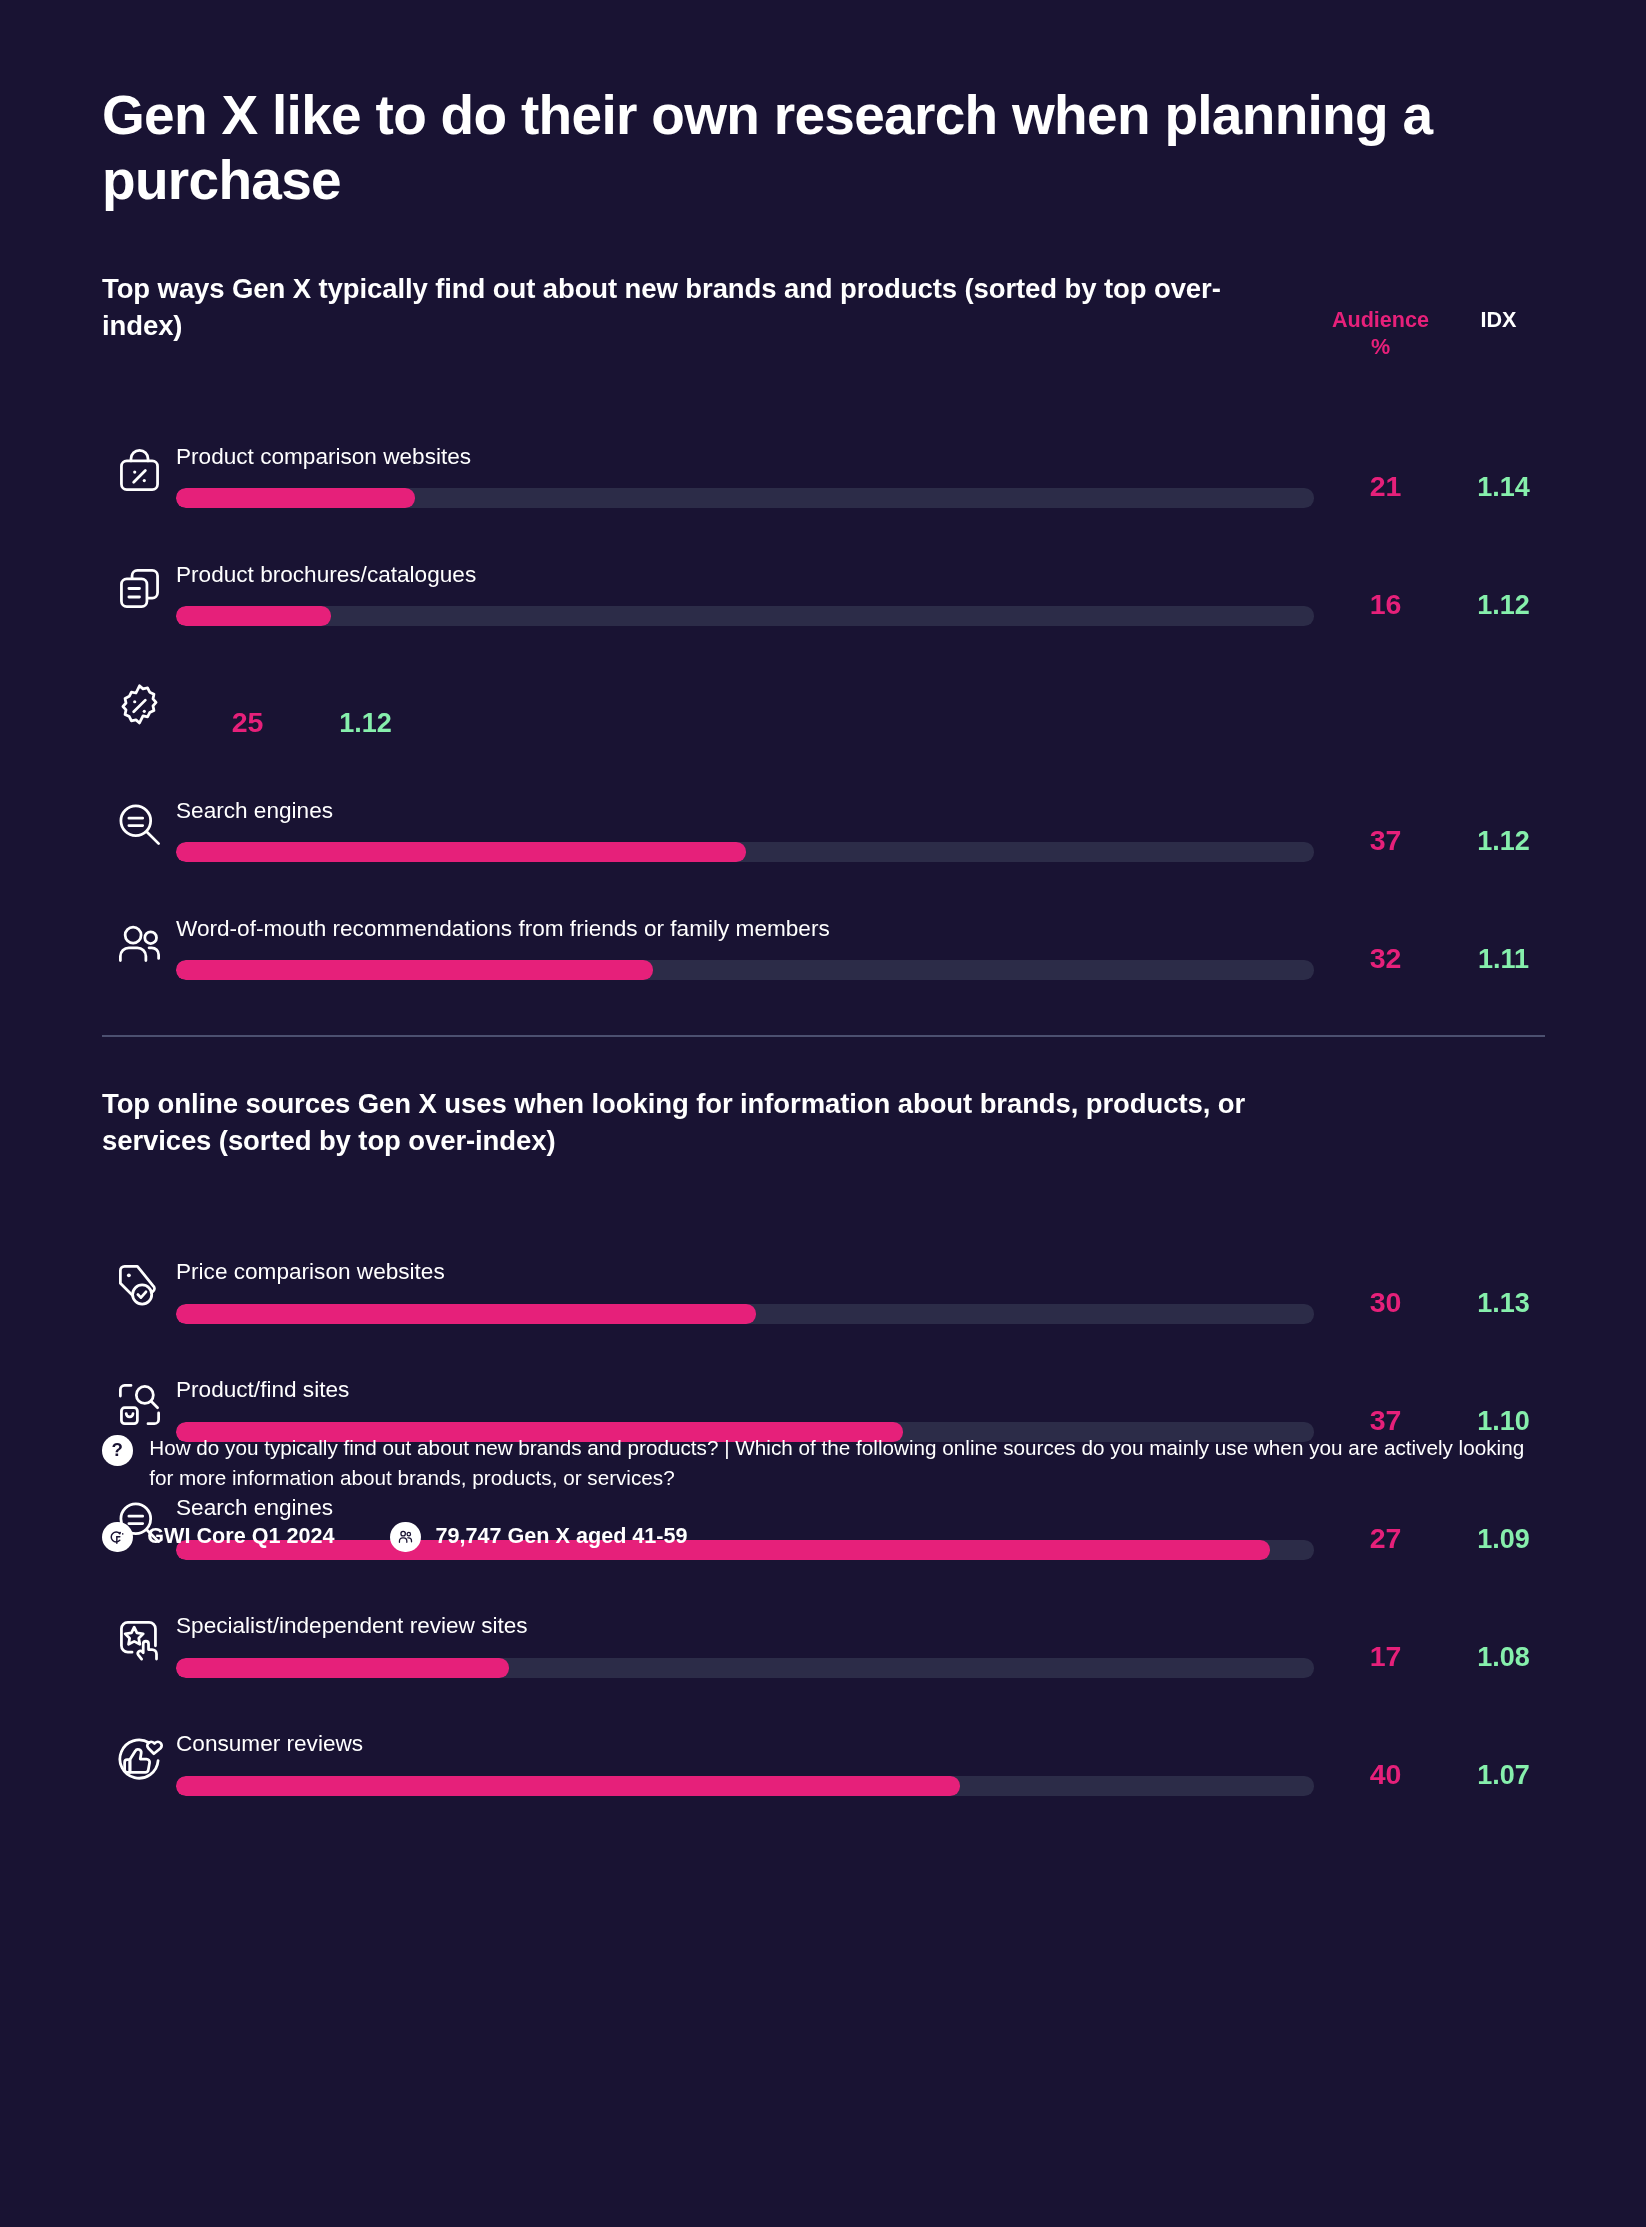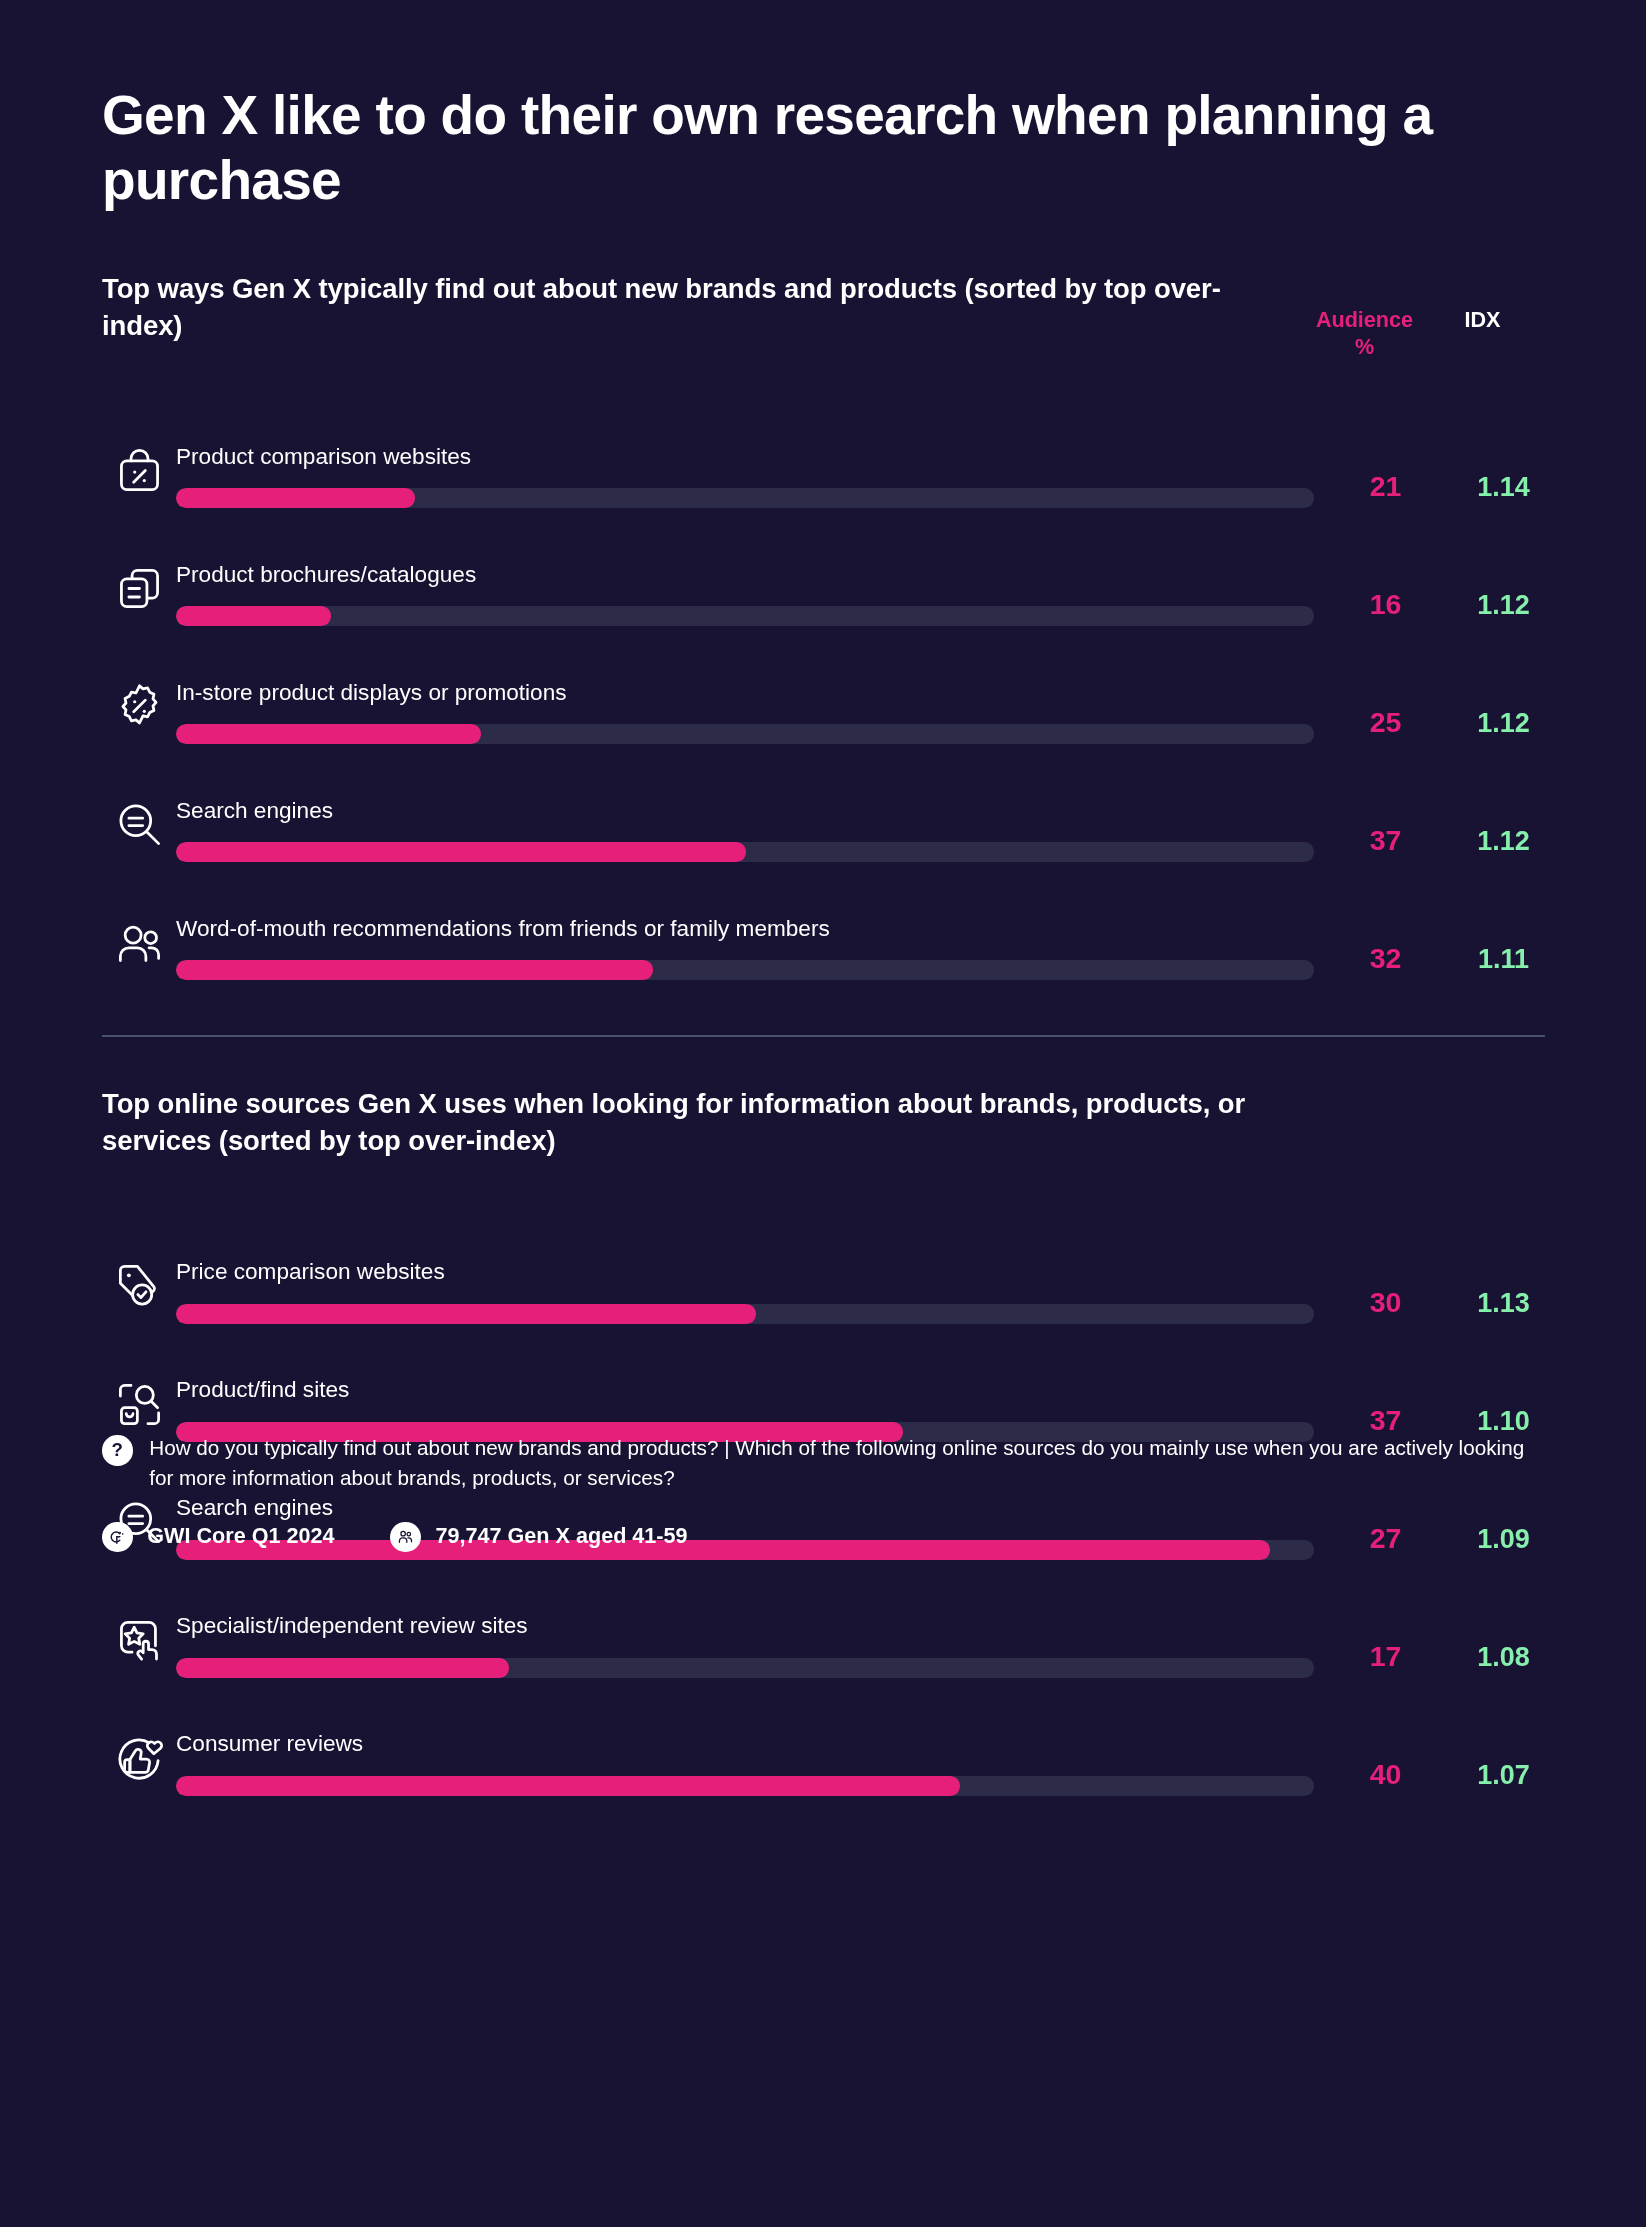--- a/index.html
+++ b/index.html
@@ -38,21 +38,21 @@
     font-size: 27.5px;
     font-weight: 700;
     line-height: 1.35;
     letter-spacing: -0.1px;
     max-width: 1180px;
   }
 
   
   .col-headers {
     position: absolute;
-    right: 16px;
+    right: 0;
     display: flex;
     align-items: flex-start;
     justify-content: flex-end;
   }
   .col-head-aud {
     width: 143px;
     text-align: center;
     color: #e6207a;
     font-size: 21.6px;
     font-weight: 700;
@@ -254,26 +254,20 @@
       </div>
 
       <div class="row">
         <div class="row-icon">
           <svg viewBox="0 0 48 48" fill="none" stroke="#ffffff" stroke-width="2.6" stroke-linecap="round" stroke-linejoin="round">
             <path d="M24 4.5l3.3 2.9 4.3-.9 2 4 4 2-.9 4.3 2.9 3.3-2.9 3.3.9 4.3-4 2-2 4-4.3-.9L24 39.5l-3.3-2.9-4.3.9-2-4-4-2 .9-4.3L8.4 24l2.9-3.3-.9-4.3 4-2 2-4 4.3.9z"></path>
             <circle cx="19.5" cy="19.5" r="1.5" fill="#ffffff" stroke="none"></circle>
             <circle cx="28.5" cy="28.5" r="1.5" fill="#ffffff" stroke="none"></circle>
             <path d="M29.5 18 18.5 29"></path>
           </svg>
-        </div>
-        <div class="row-main">
-          <div class="row-label">In-store product displays or promotions</div>
-          <div class="bar-track">
-            <div class="bar-fill" style="width:26.8%"></div>
-          </div>
         </div>
         <div class="row-aud">25</div>
         <div class="row-idx">1.12</div>
       </div>
 
       <div class="row">
         <div class="row-icon">
           <svg viewBox="0 0 48 48" fill="none" stroke="#ffffff" stroke-width="2.6" stroke-linecap="round" stroke-linejoin="round">
             <circle cx="20.5" cy="20.5" r="14"></circle>
             <path d="M31 31l11 11"></path>

